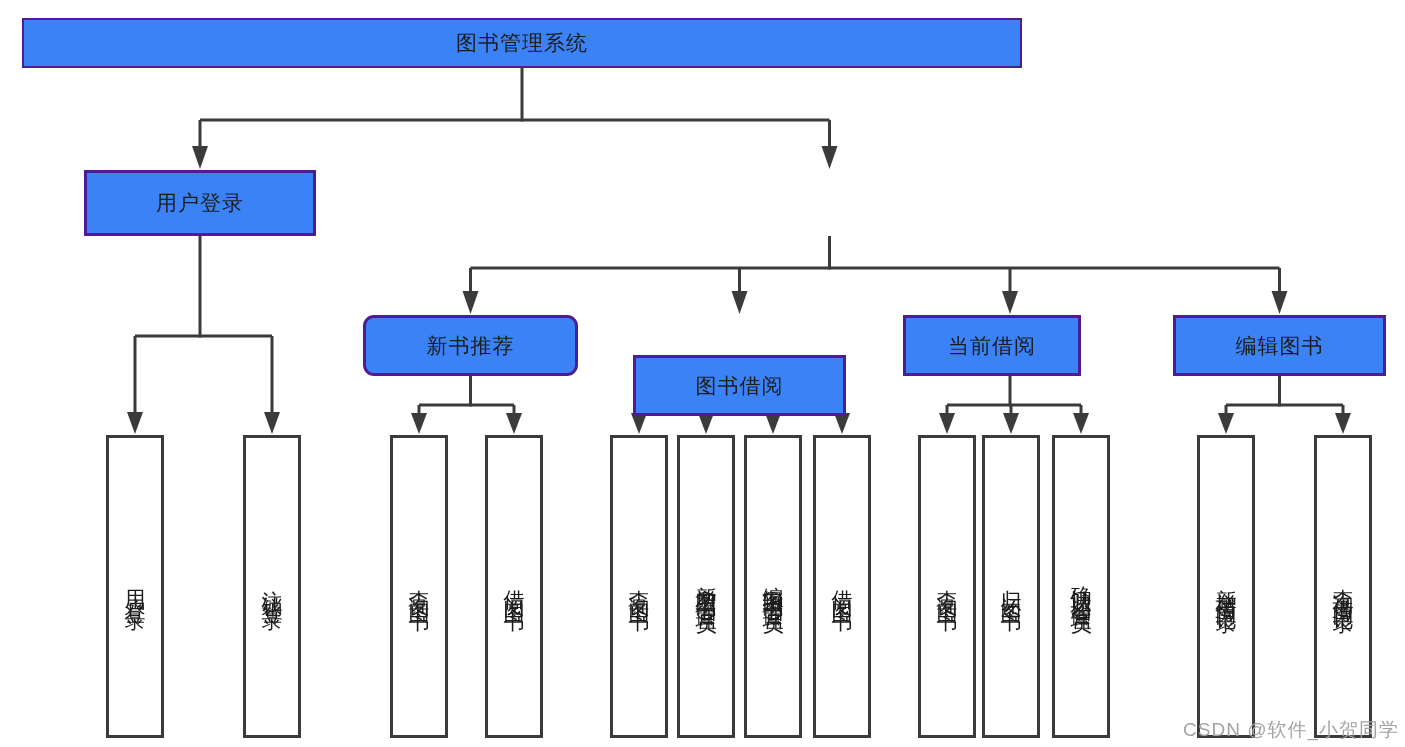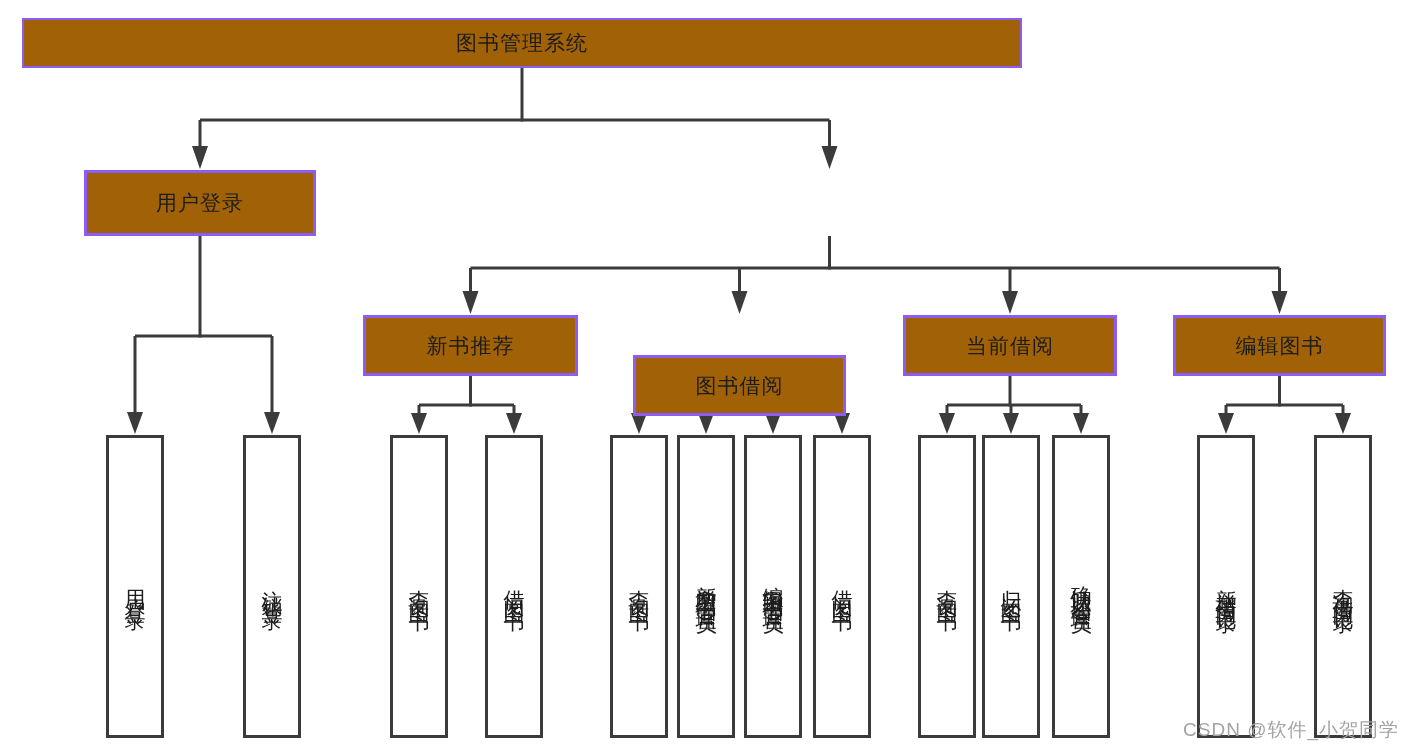--- a/index.html
+++ b/index.html
@@ -17,22 +17,22 @@
   }
   #connectors {
     position: absolute;
     left: 0; top: 0;
     width: 1405px; height: 747px;
     z-index: 0;
   }
   .hbox {
     position: absolute;
     box-sizing: border-box;
-    border: 3px solid #8b5cf6;
-    background: #a16207;
+    border: 3px solid #4c1d95;
+    background: #3b82f6;
     display: flex;
     align-items: center;
     justify-content: center;
     font-size: 21px;
     color: #1c1c1c;
     letter-spacing: 1px;
     z-index: 1;
   }
   .hbox.root {
     left: 22px; top: 18px;
@@ -141,23 +141,23 @@
     <line class="connector-line" x1="1226" y1="405" x2="1226" y2="415"></line>
     <polygon class="arrowhead" points="1218,413 1234,413 1226,434"></polygon>
     <line class="connector-line" x1="1343" y1="405" x2="1343" y2="415"></line>
     <polygon class="arrowhead" points="1335,413 1351,413 1343,434"></polygon>
   </svg>
 
   <div class="hbox root">图书管理系统</div>
 
   <div class="hbox" style="left:84px; top:170px; width:232px; height:66px;">用户登录</div>
 
-  <div class="hbox" style="left:363px; top:315px; width:215px; height:61px;">新书推荐</div>
+  <div class="hbox" style="left:363px; top:315px; width:215px; height:61px;border-radius:11px;">新书推荐</div>
   <div class="hbox" style="left:633px; top:315px; width:213px; height:61px;margin-top:40px;">图书借阅</div>
-  <div class="hbox" style="left:903px; top:315px; width:214px; height:61px;">当前借阅</div>
+  <div class="hbox" style="left:903px; top:315px; width:178px; height:61px;">当前借阅</div>
   <div class="hbox" style="left:1173px; top:315px; width:213px; height:61px;">编辑图书</div>
 
   <div class="vbox" style="left:106px;">用户登录</div>
   <div class="vbox" style="left:243px;">注销登录</div>
 
   <div class="vbox" style="left:390px;">查询图书</div>
   <div class="vbox" style="left:485px;">借阅图书</div>
 
   <div class="vbox" style="left:610px;">查询图书</div>
   <div class="vbox" style="left:677px; letter-spacing:4px;">新增图书（管理员）</div>

